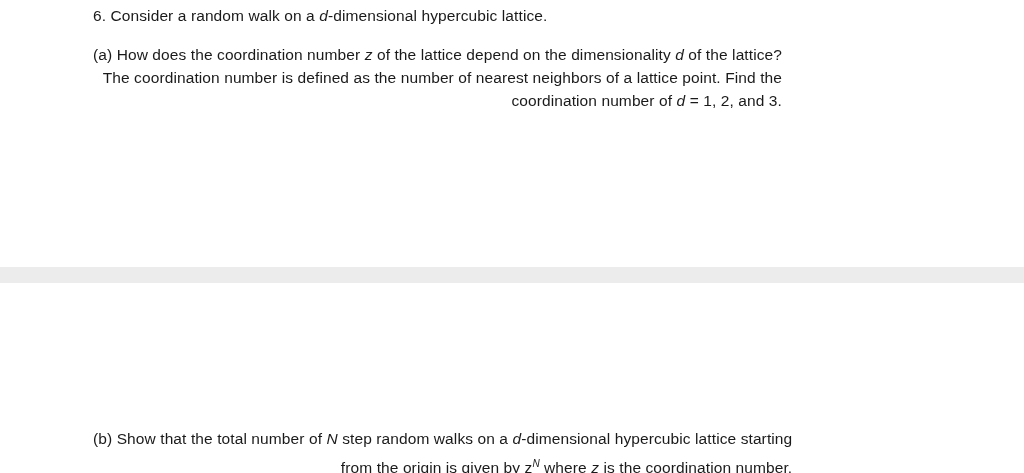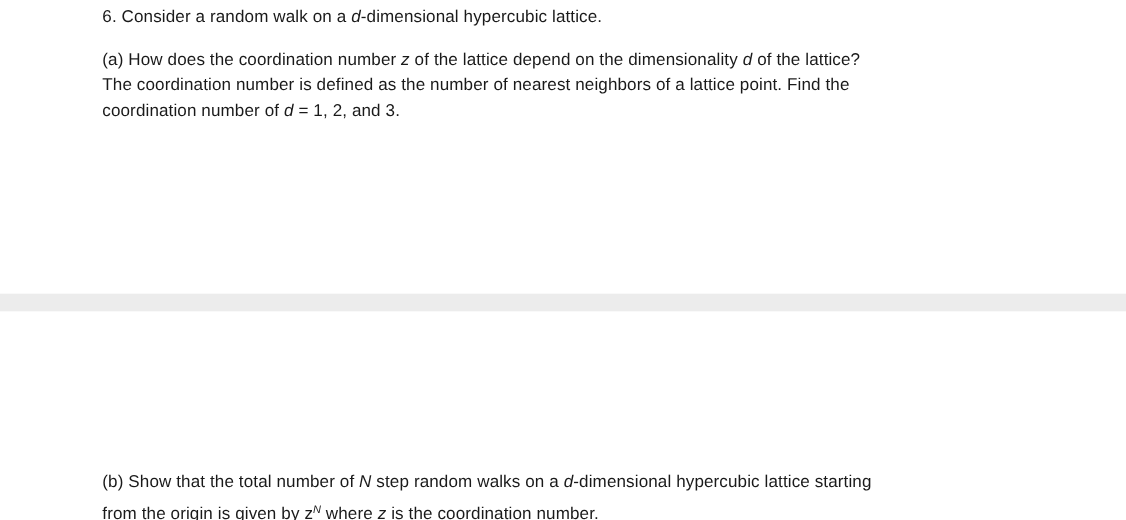--- a/index.html
+++ b/index.html
@@ -15,20 +15,21 @@
     font-family: "Liberation Sans", sans-serif;
     color: #1a1a1a;
   }
   .paragraph {
     position: absolute;
     left: 93px;
     font-size: 15.5px;
     font-weight: 400;
     letter-spacing: 0.1px;
     white-space: pre;
+    text-align: right;
   }
   #para-intro { top: 4px;   line-height: 23px; }
   #para-a     { top: 43px;  line-height: 23px; }
   #para-b     { top: 426px; line-height: 25px; }
   .text-line { white-space: pre; }
   .it  { font-style: italic; }
   .sup {
     font-style: italic;
     font-size: 10px;
     vertical-align: 6px;

